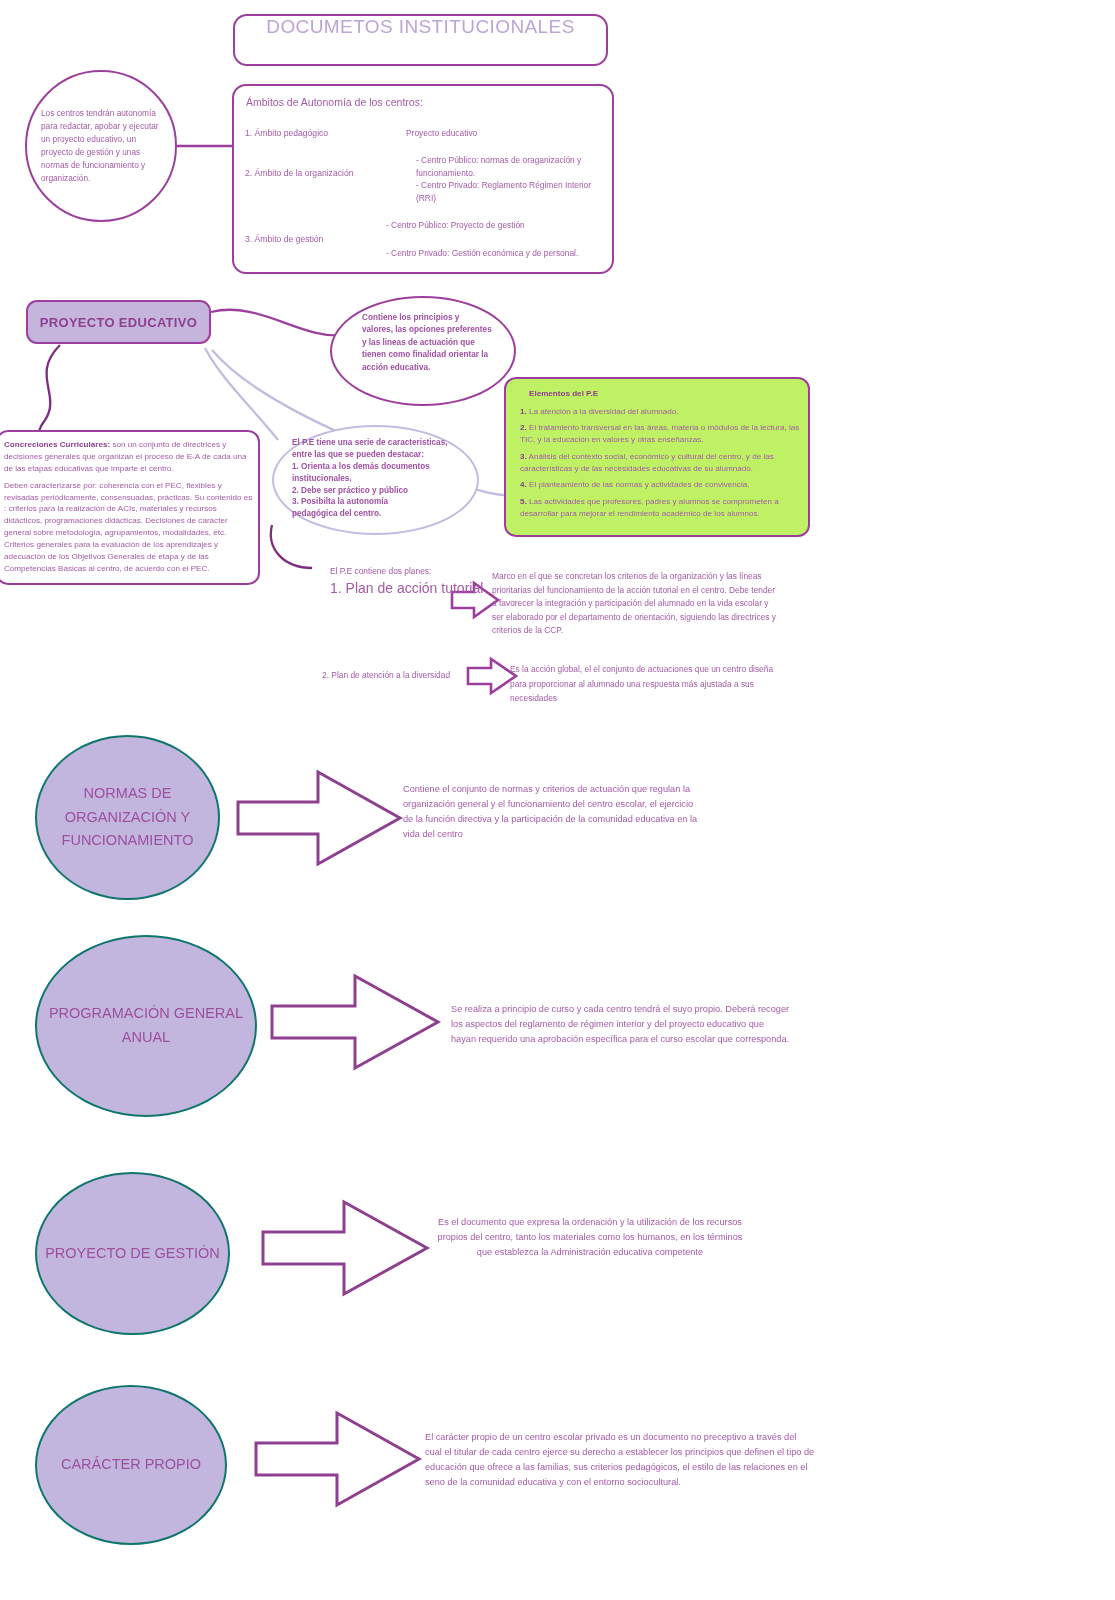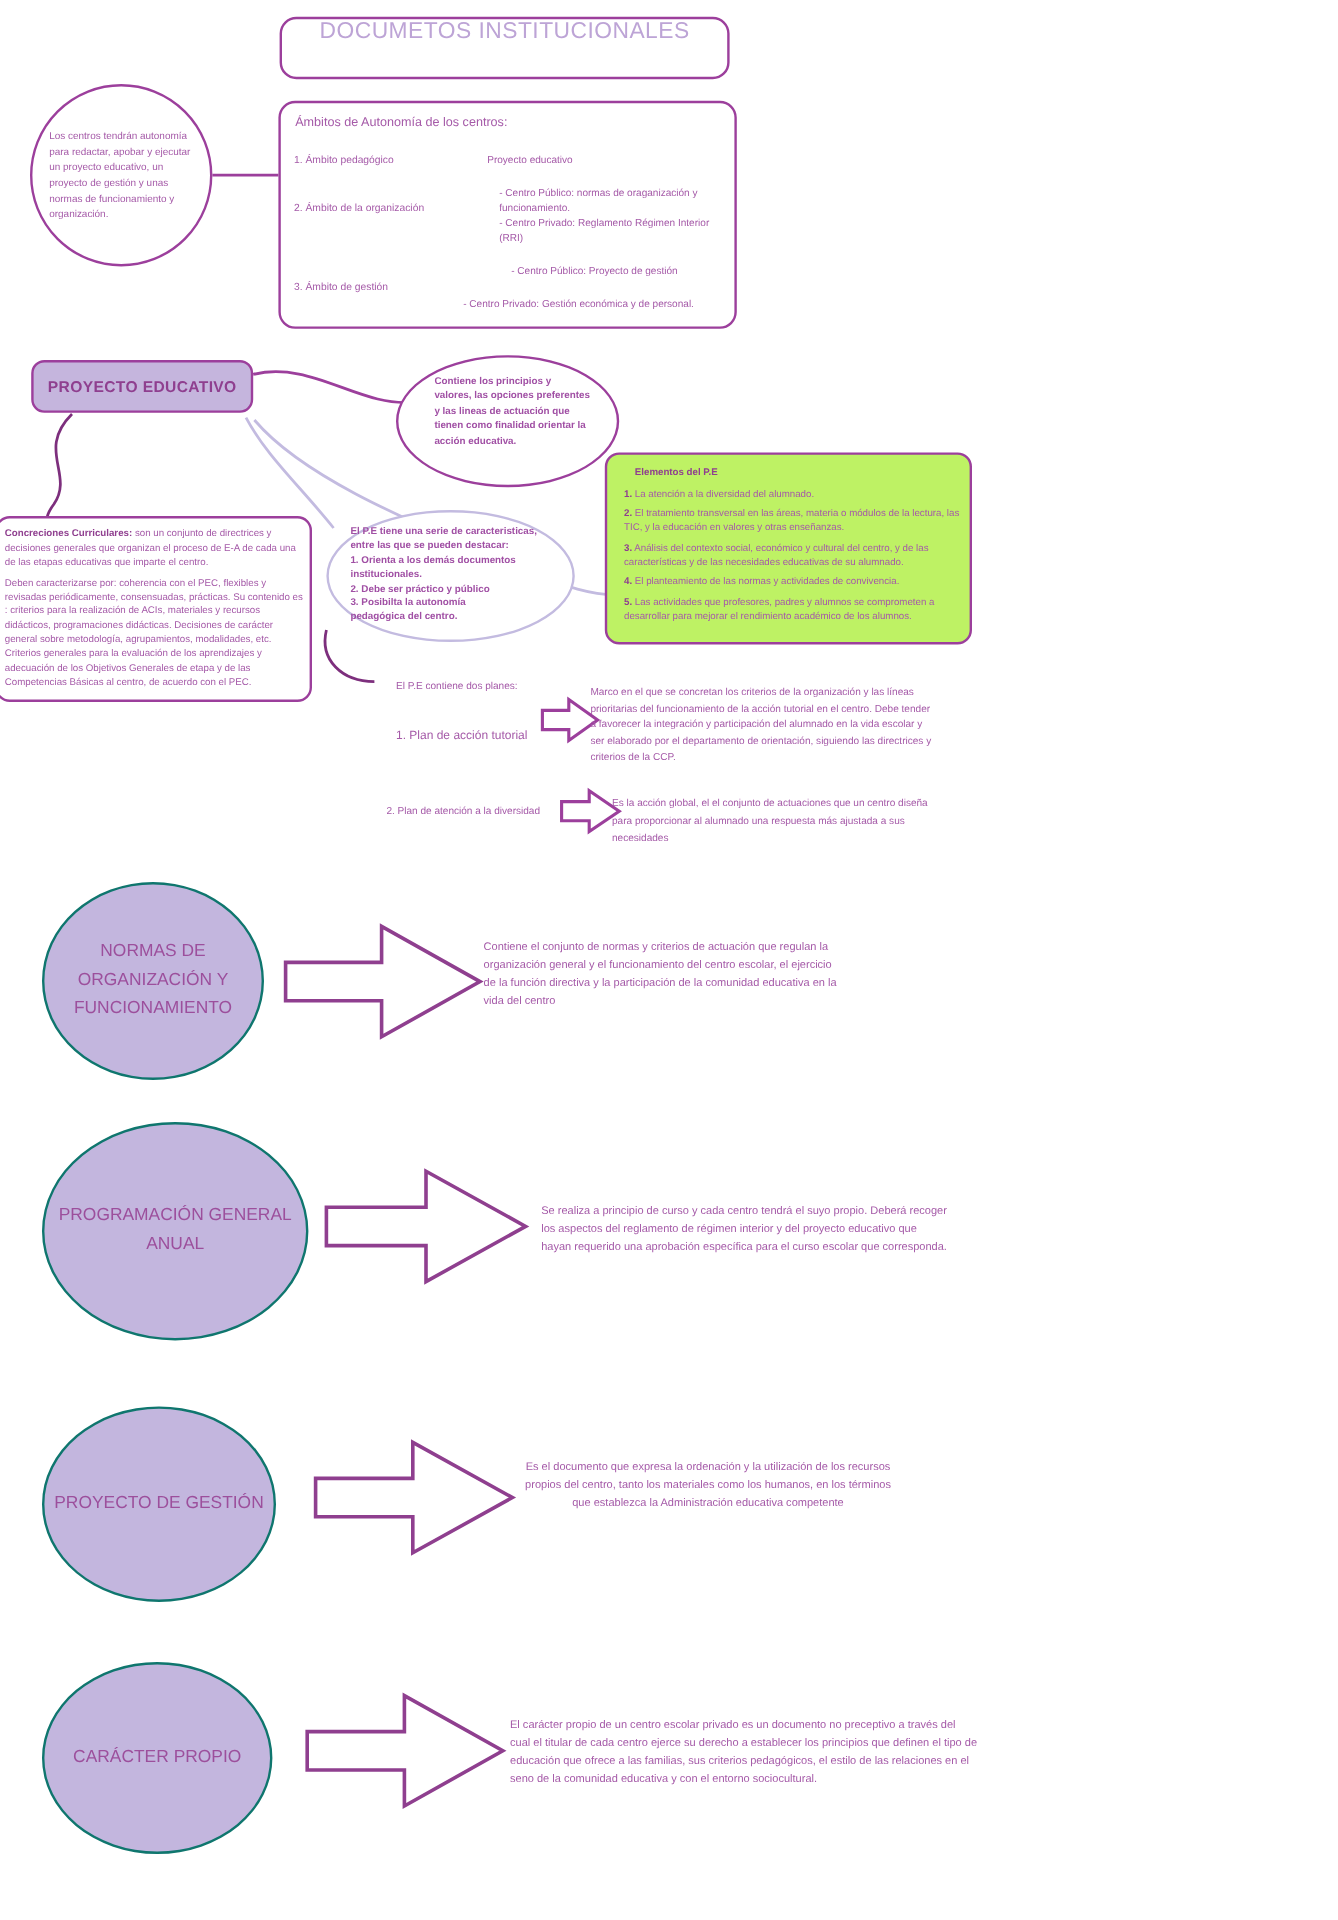--- a/index.html
+++ b/index.html
@@ -46,21 +46,21 @@
   
   #elem{left:504px;top:377px;width:306px;height:160px;border:2.5px solid #9c3f9c;border-radius:12px;background:#bef264;}
   #elem .bdy{position:absolute;left:14px;top:9px;width:284px;font-size:8.1px;line-height:1.45;color:#a55aa8;}
   #elem .hd{font-weight:bold;color:#8f3f8f;margin-bottom:6px;padding-left:9px;}
   #elem .it{margin-bottom:5px;}
   #elem .it b{color:#8f3f8f;}
 
   
   #planes{left:330px;top:566px;width:170px;}
   #planes .l1{font-size:8.4px;color:#a55aa8;}
-  #planes .l2{font-size:10px;color:#a55aa8;margin-top:32px;}
+  #planes .l2{font-size:14px;color:#a55aa8;margin-top:4px;}
   #plan2lbl{left:322px;top:670px;font-size:8.4px;color:#a55aa8;}
   #plan1txt{left:492px;top:570px;width:290px;font-size:8.4px;line-height:1.62;color:#a55aa8;}
   #plan2txt{left:510px;top:662px;width:280px;font-size:8.4px;line-height:1.75;color:#a55aa8;}
 
   
   .bigc{border:2px solid #0f766e;border-radius:50%;background:#c3b6de;
         display:flex;align-items:center;justify-content:center;text-align:center;}
   .bigc span{font-size:14.5px;line-height:1.65;color:#9c4f9c;}
   #c1{left:35px;top:735px;width:185px;height:165px;}
   #c2{left:35px;top:935px;width:222px;height:182px;}
@@ -116,21 +116,21 @@
 <div class="node" id="ambitos">
   <div class="hd">Ámbitos de Autonomía de los centros:</div>
   <div class="amrow" style="left:11px;top:42px;">1. Ámbito pedagógico</div>
   <div class="amtxt" style="left:172px;top:41px;width:190px;">Proyecto educativo</div>
 
   <div class="amrow" style="left:11px;top:82px;">2. Ámbito de la organización</div>
   <div class="amtxt" style="left:182px;top:68px;width:196px;white-space:pre-line;">- Centro Público: normas de oraganización y funcionamiento.
 - Centro Privado: Reglamento Régimen Interior (RRI)</div>
 
   <div class="amrow" style="left:11px;top:148px;">3. Ámbito de gestión</div>
-  <div class="amtxt" style="left:152px;top:133px;width:205px;margin-left:40px;">- Centro Público: Proyecto de gestión</div>
+  <div class="amtxt" style="left:152px;top:133px;width:205px;">- Centro Público: Proyecto de gestión</div>
   <div class="amtxt" style="left:152px;top:161px;width:195px;">- Centro Privado: Gestión económica y de personal.</div>
 </div>
 
 <div class="node" id="pe">
   <span>PROYECTO  EDUCATIVO</span>
 </div>
 
 <div class="node" id="ell1">
   <p>Contiene los principios y valores, las opciones preferentes y las lineas de actuación que tienen como finalidad orientar la acción educativa.</p>
 </div>

